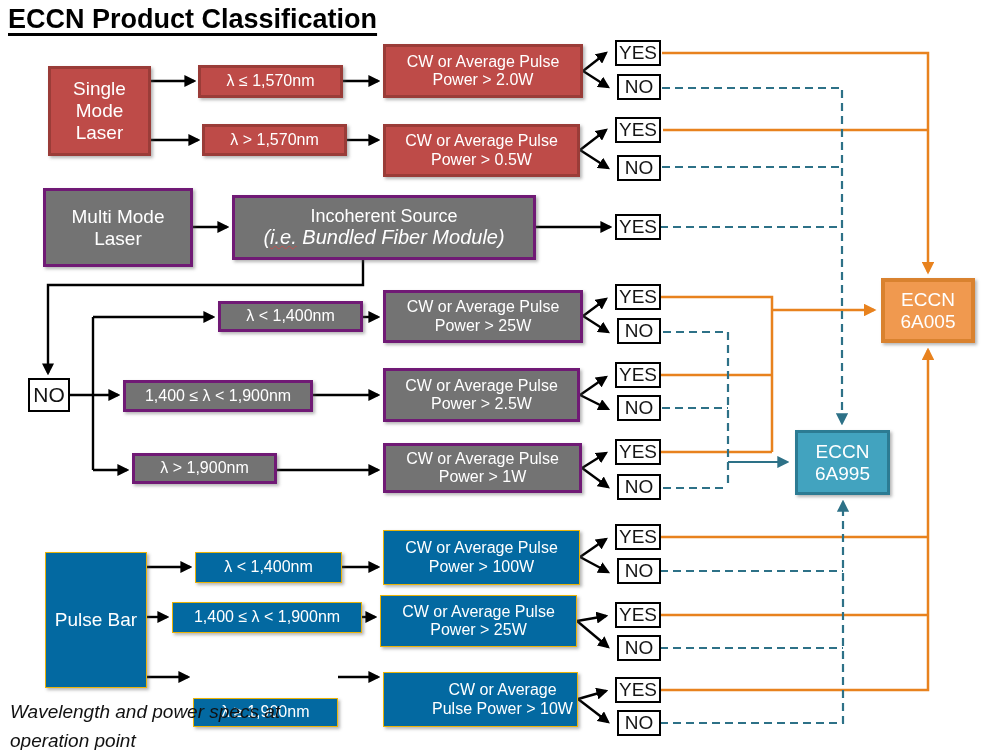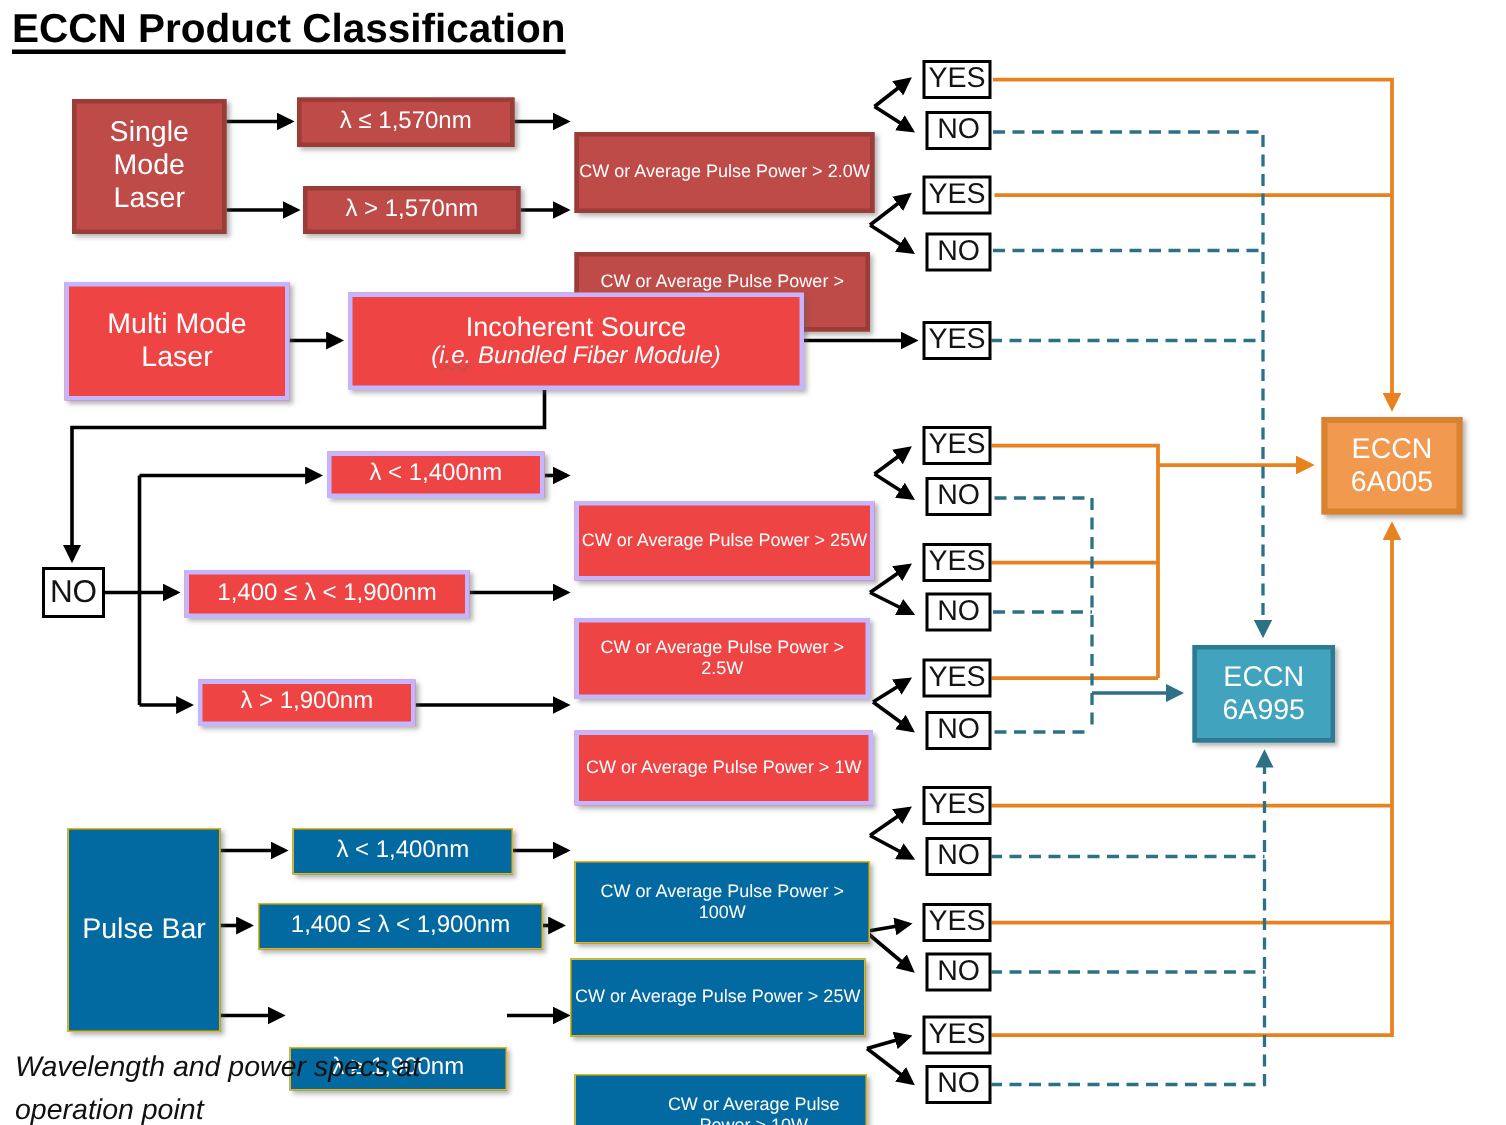--- a/index.html
+++ b/index.html
@@ -4,32 +4,32 @@
 <style>
   html,body{margin:0;padding:0;background:#fff;}
   #stage{position:relative;width:1004px;height:750px;background:#ffffff;overflow:hidden;
          font-family:"Liberation Sans",sans-serif;}
   #title{position:absolute;left:8px;top:4px;font-size:27px;font-weight:bold;color:#000;
          text-decoration:underline;text-decoration-thickness:3px;text-underline-offset:5px;}
   .node{position:absolute;box-sizing:border-box;display:flex;flex-direction:column;
         align-items:center;justify-content:center;text-align:center;color:#fff;line-height:1.15;}
   .shaded{box-shadow:2px 2px 3px rgba(90,90,90,0.45);}
   .red{background:#BE4B48;border:3px solid #9A3C38;}
-  .blue{background:#ef4444;border:3px solid #c4b5fd;}
+  .blue{background:#737373;border:3px solid #701a75;}
   .purple{background:#0369a1;border:1px solid #eab308;}
   .orangebox{background:#F0994F;border:4px solid #D9822F;}
   .tealbox{background:#42A3BF;border:3px solid #2C7B93;}
   .yn{position:absolute;box-sizing:border-box;background:#fff;border:2px solid #000;
       color:#141414;font-size:19px;display:flex;align-items:center;justify-content:center;}
   .src{font-size:19px;}
   .lam{font-size:16px;}
-  .test{font-size:12px;margin-top:44px;}
+  .test{font-size:16px;}
   .eccn{font-size:19px;}
   #incoherent .l1{font-size:18px;}
-  #incoherent .l2{font-size:16px;font-style:italic;}
+  #incoherent .l2{font-size:20px;font-style:italic;}
   #incoherent .wavy{text-decoration:underline;text-decoration-style:wavy;
       text-decoration-color:#c0504d;text-decoration-thickness:1px;}
   #footer{position:absolute;left:10px;top:698px;width:315px;font-size:19px;font-style:italic;
       color:#111;line-height:1.5;}
   svg.wires{position:absolute;left:0;top:0;pointer-events:none;}
 </style>
 </head>
 <body>
 
 <div id="stage">

